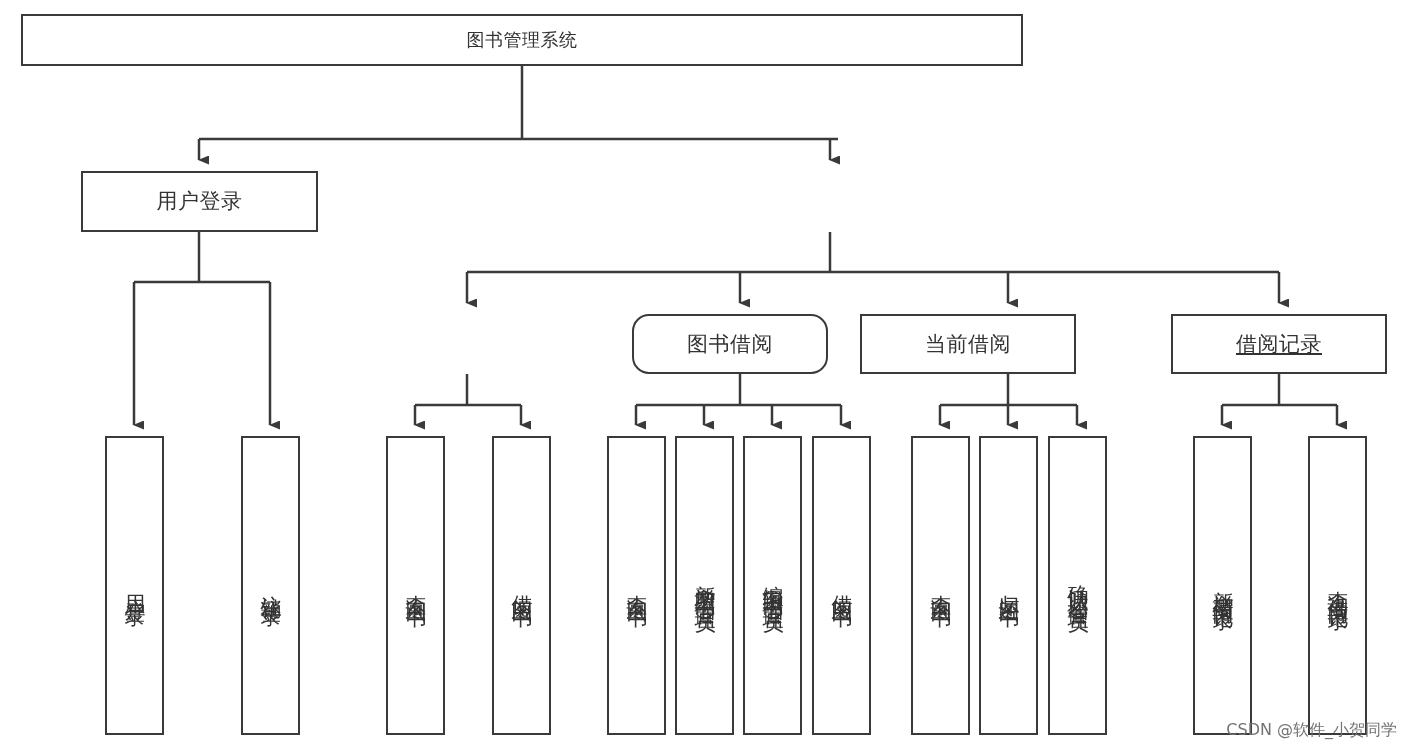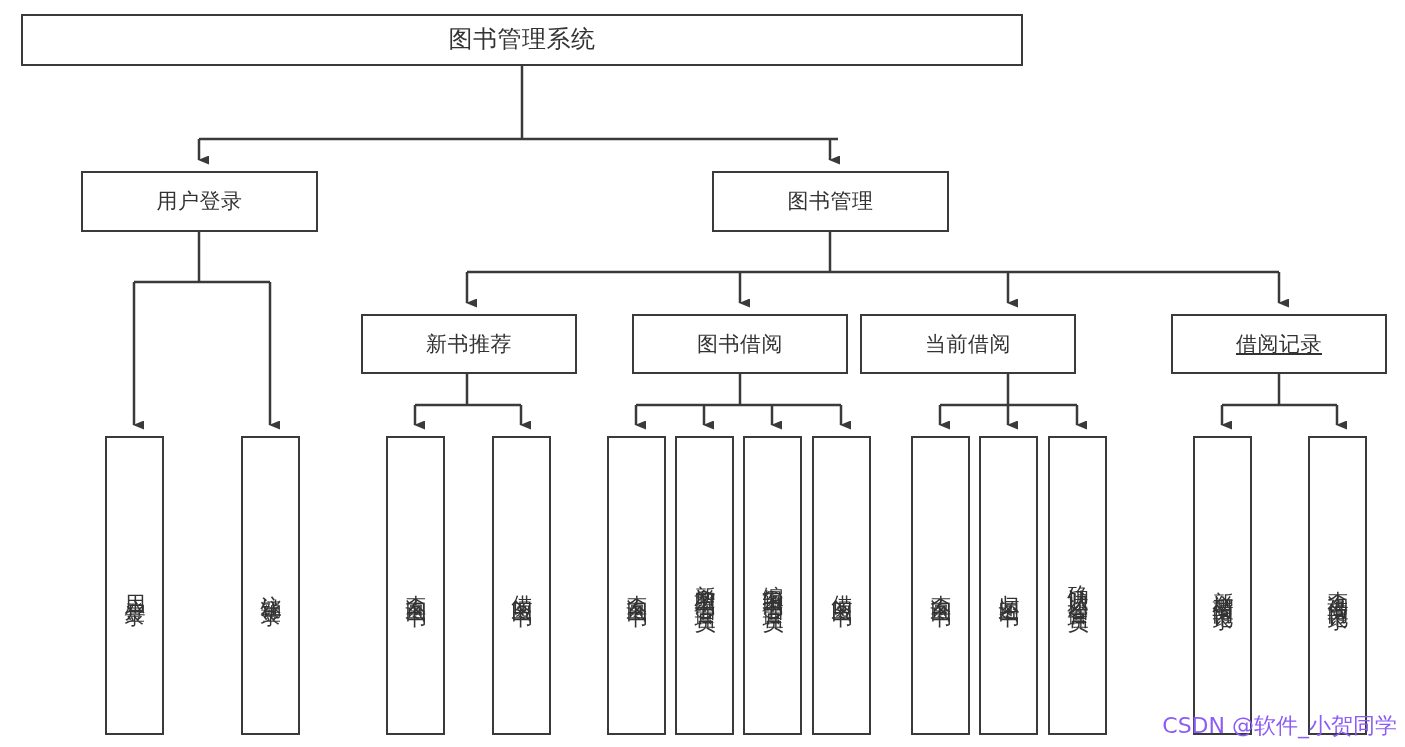--- a/index.html
+++ b/index.html
@@ -40,41 +40,41 @@
     color: #333333;
     letter-spacing: 0.5px;
     line-height: 1.15;
     white-space: nowrap;
   }
   
   .node.horiz .node-label {
     font-size: 21px;
   }
   .node.root .node-label {
-    font-size: 24px;
+    font-size: 18px;
   }
   
   .node.vert {
     align-items: center;
     justify-content: center;
   }
   .node.vert .node-label {
     writing-mode: vertical-rl;
     text-orientation: upright;
     font-size: 21px;
     letter-spacing: 4px;
     line-height: 1;
     white-space: nowrap;
   }
   .watermark {
     position: absolute;
     right: 8px;
     bottom: 6px;
-    font-size: 22px;
-    color: #8b5cf6;
+    font-size: 16px;
+    color: #737373;
     z-index: 9;
     white-space: nowrap;
     font-family: "DejaVu Sans", "Liberation Sans", sans-serif;
   }
 </style>
 </head>
 <body>
 
 <div id="diagram-root">
 
@@ -128,28 +128,22 @@
     </g>
   </svg>
 
   <div class="node horiz root" style="left:21px; top:14px; width:1002px; height:52px;">
     <span class="node-label">图书管理系统</span>
   </div>
 
   <div class="node horiz" style="left:81px; top:171px; width:237px; height:61px;">
     <span class="node-label">用户登录</span>
   </div>
-  <div class="node horiz" style="left:712px; top:171px; width:237px; height:61px;">
-    <span class="node-label">图书管理</span>
-  </div>
 
-  <div class="node horiz" style="left:361px; top:314px; width:216px; height:60px;">
-    <span class="node-label">新书推荐</span>
-  </div>
-  <div class="node horiz" style="left:632px; top:314px; width:216px; height:60px;">
+  <div class="node horiz" style="left:632px; top:314px; width:196px; height:60px;border-radius:17px;">
     <span class="node-label">图书借阅</span>
   </div>
   <div class="node horiz" style="left:860px; top:314px; width:216px; height:60px;">
     <span class="node-label">当前借阅</span>
   </div>
   <div class="node horiz" style="left:1171px; top:314px; width:216px; height:60px;text-decoration:underline;">
     <span class="node-label">借阅记录</span>
   </div>
 
   <div class="node vert" style="left:105px; top:436px; width:59px; height:299px;">

